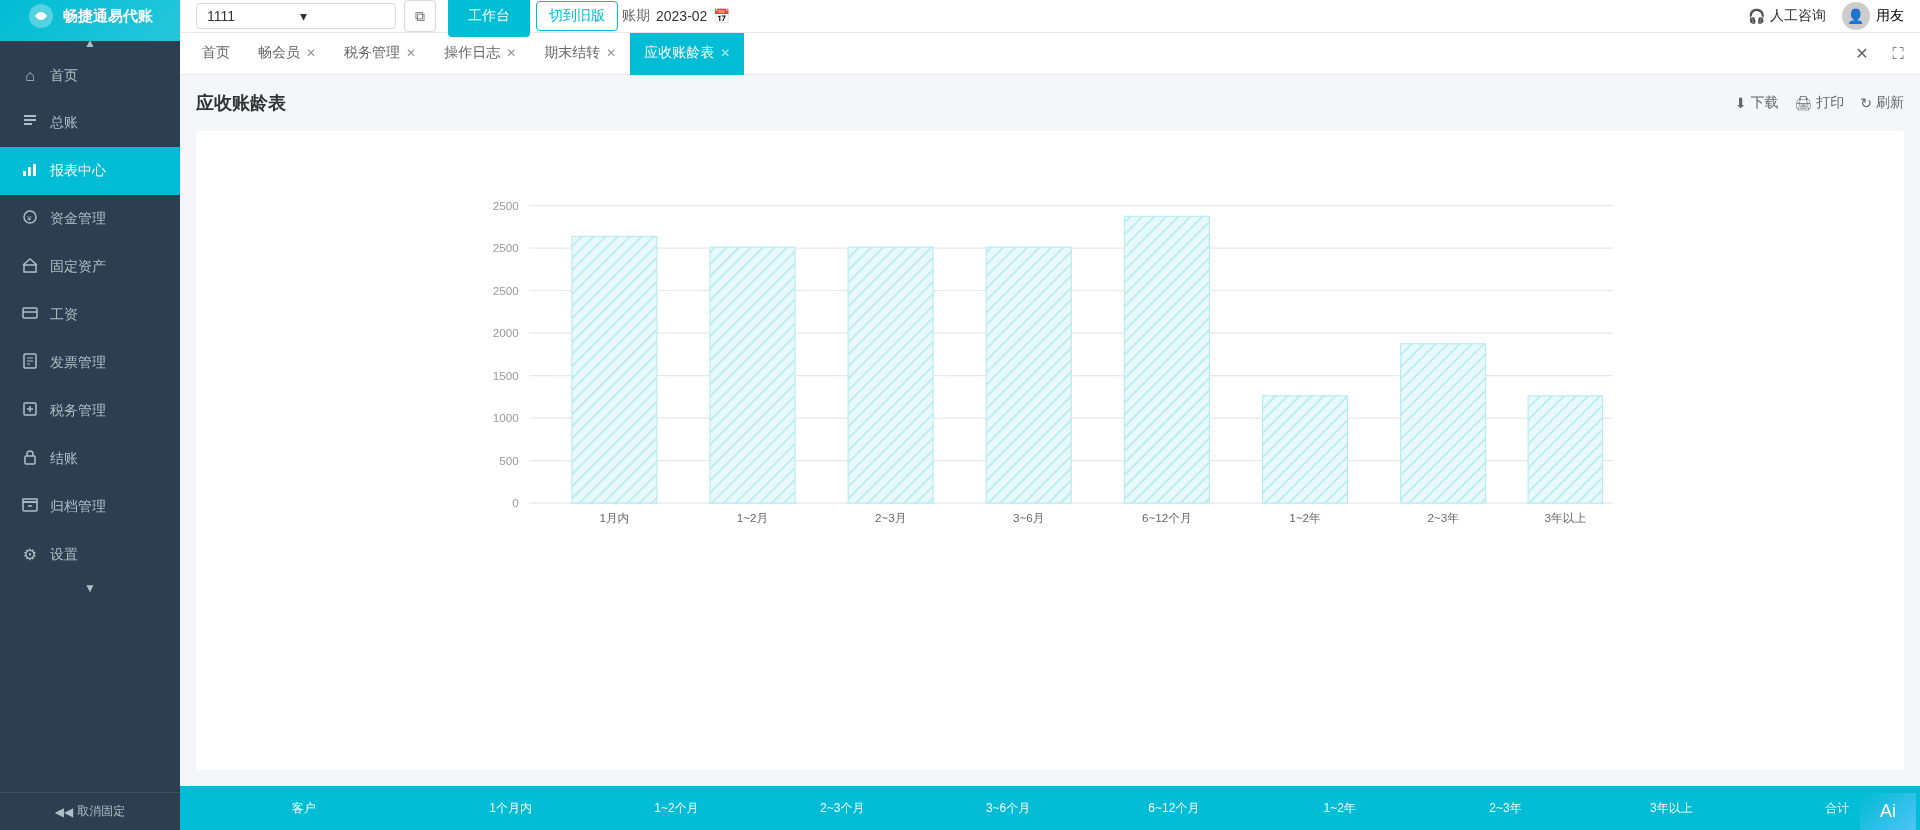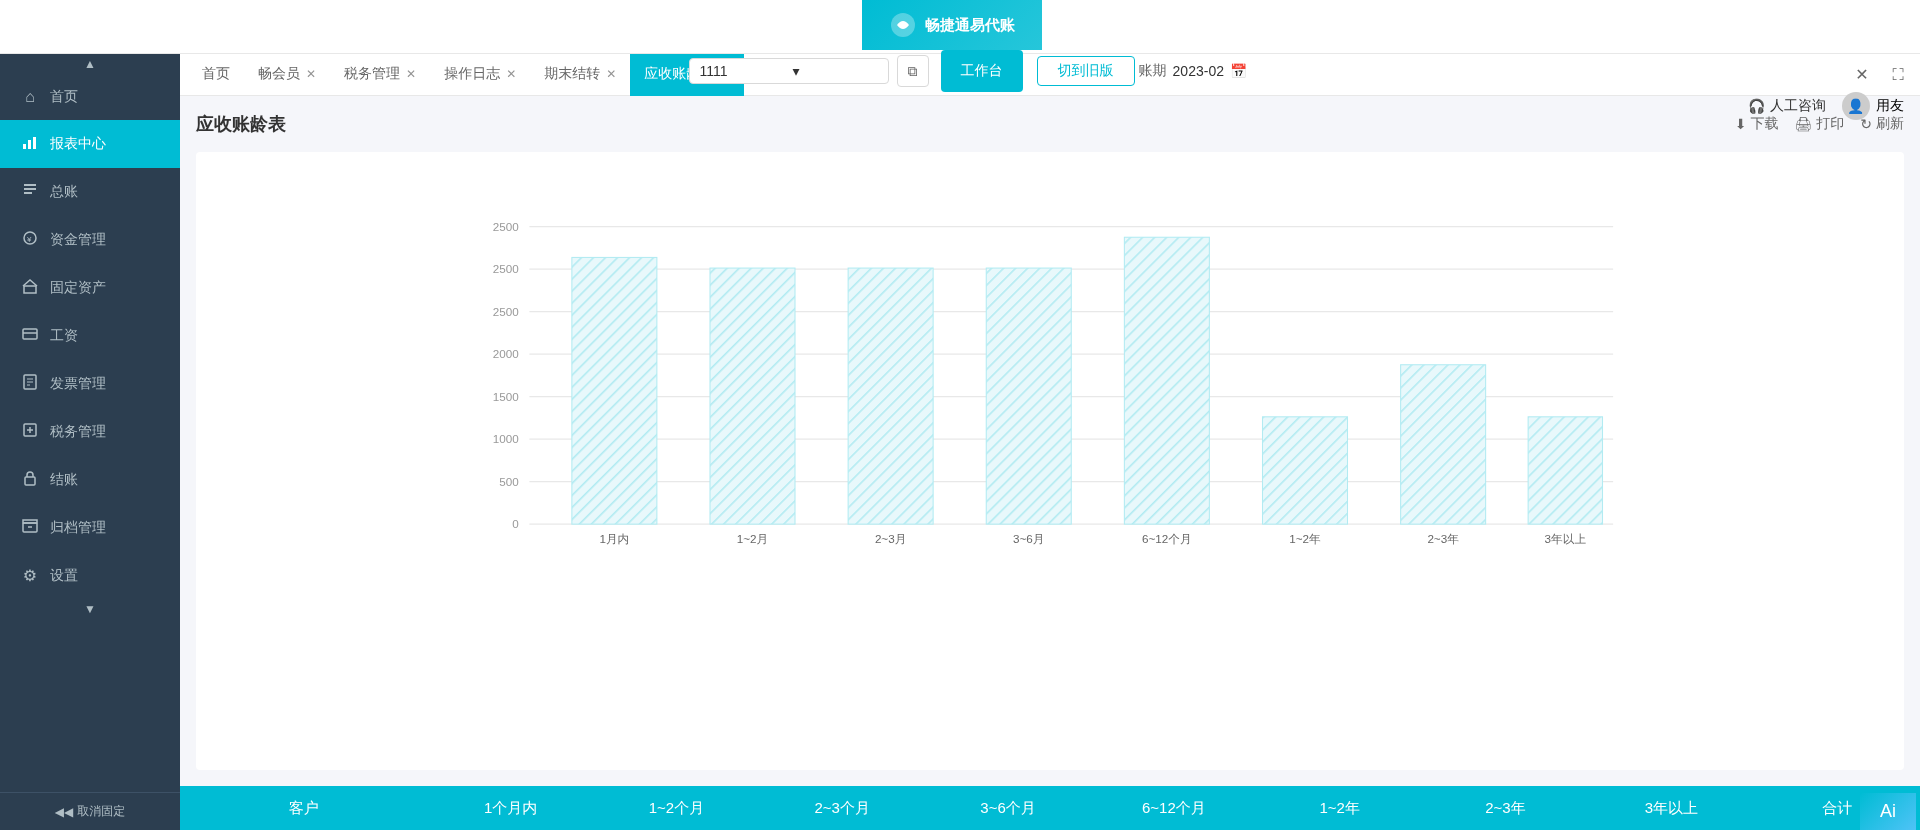--- a/index.html
+++ b/index.html
@@ -1,28 +1,27 @@
 <!DOCTYPE html>
 <html><head>
   <meta charset="utf-8">
   <style>
     * { margin: 0; padding: 0; box-sizing: border-box; }
     body { font-family: 'Microsoft YaHei', sans-serif; font-size: 14px; background: #f0f2f5; display: flex; flex-direction: column; height: 830px; overflow: hidden; }
 
     
     .header {
-      height: 54px;
+      height: 33px;
       background: #fff;
       display: flex;
       align-items: center;
       padding: 0 16px;
       border-bottom: 1px solid #e8e8e8;
       flex-shrink: 0;
       z-index: 10;
-      flex-direction: column;
     }
     .logo-area {
       width: 180px;
       background: linear-gradient(135deg, #00bcd4, #26c6da);
       height: 50px;
       display: flex;
       align-items: center;
       justify-content: center;
       color: #fff;
       font-size: 15px;
@@ -73,22 +72,22 @@
       border-radius: 4px;
       padding: 12px 20px;
       margin-left: 12px;
       cursor: pointer;
       font-size: 14px;
     }
     .switch-old-btn {
       border: 1px solid #00bcd4;
       color: #00bcd4;
       border-radius: 4px;
-      padding: 5px 20px;
-      margin-left: 14px;
+      padding: 5px 12px;
+      margin-left: 6px;
       cursor: pointer;
       background: #fff;
       font-size: 14px;
     }
     .period-area {
       display: flex;
       align-items: center;
       margin-left: 4px;
       color: #333;
     }
@@ -297,21 +296,21 @@
       display: flex;
       background: #00bcd4;
       color: #fff;
       height: 44px;
       align-items: center;
       flex-shrink: 0;
     }
     .table-header-cell {
       flex: 1;
       text-align: center;
-      font-size: 15px;
+      font-size: 12px;
       padding: 0 1px;
     }
     .table-header-cell:first-child {
       flex: 1.5;
     }
 
     
     .ai-badge {
       position: fixed;
       bottom: 0;
@@ -375,39 +374,39 @@
 
 <div class="main-layout">
 
   <div class="sidebar">
     <div class="sidebar-scroll-up">▲</div>
 
     <div class="sidebar-item">
       <span class="sidebar-icon">⌂</span>
       <span>首页</span>
     </div>
+    <div class="sidebar-item">
+      <span class="sidebar-icon">
+        <svg width="16" height="16" viewBox="0 0 16 16" fill="currentColor">
+            <rect x="2" y="2" width="12" height="2"></rect>
+            <rect x="2" y="6" width="12" height="2"></rect>
+            <rect x="2" y="10" width="8" height="2"></rect>
+          </svg>
+      </span>
+      <span>总账</span>
+    </div>
     <div class="sidebar-item active">
       <span class="sidebar-icon">
         <svg width="16" height="16" viewBox="0 0 16 16" fill="currentColor">
             <rect x="1" y="10" width="3" height="5"></rect>
             <rect x="6" y="6" width="3" height="9"></rect>
             <rect x="11" y="3" width="3" height="12"></rect>
           </svg>
       </span>
       <span>报表中心</span>
-    </div>
-    <div class="sidebar-item">
-      <span class="sidebar-icon">
-        <svg width="16" height="16" viewBox="0 0 16 16" fill="currentColor">
-            <rect x="2" y="2" width="12" height="2"></rect>
-            <rect x="2" y="6" width="12" height="2"></rect>
-            <rect x="2" y="10" width="8" height="2"></rect>
-          </svg>
-      </span>
-      <span>总账</span>
     </div>
     <div class="sidebar-item">
       <span class="sidebar-icon">
         <svg width="16" height="16" viewBox="0 0 16 16" fill="currentColor">
             <circle cx="8" cy="8" r="6" fill="none" stroke="currentColor" stroke-width="1.5"></circle>
             <text x="5" y="12" font-size="8">¥</text>
           </svg>
       </span>
       <span>资金管理</span>
     </div>

